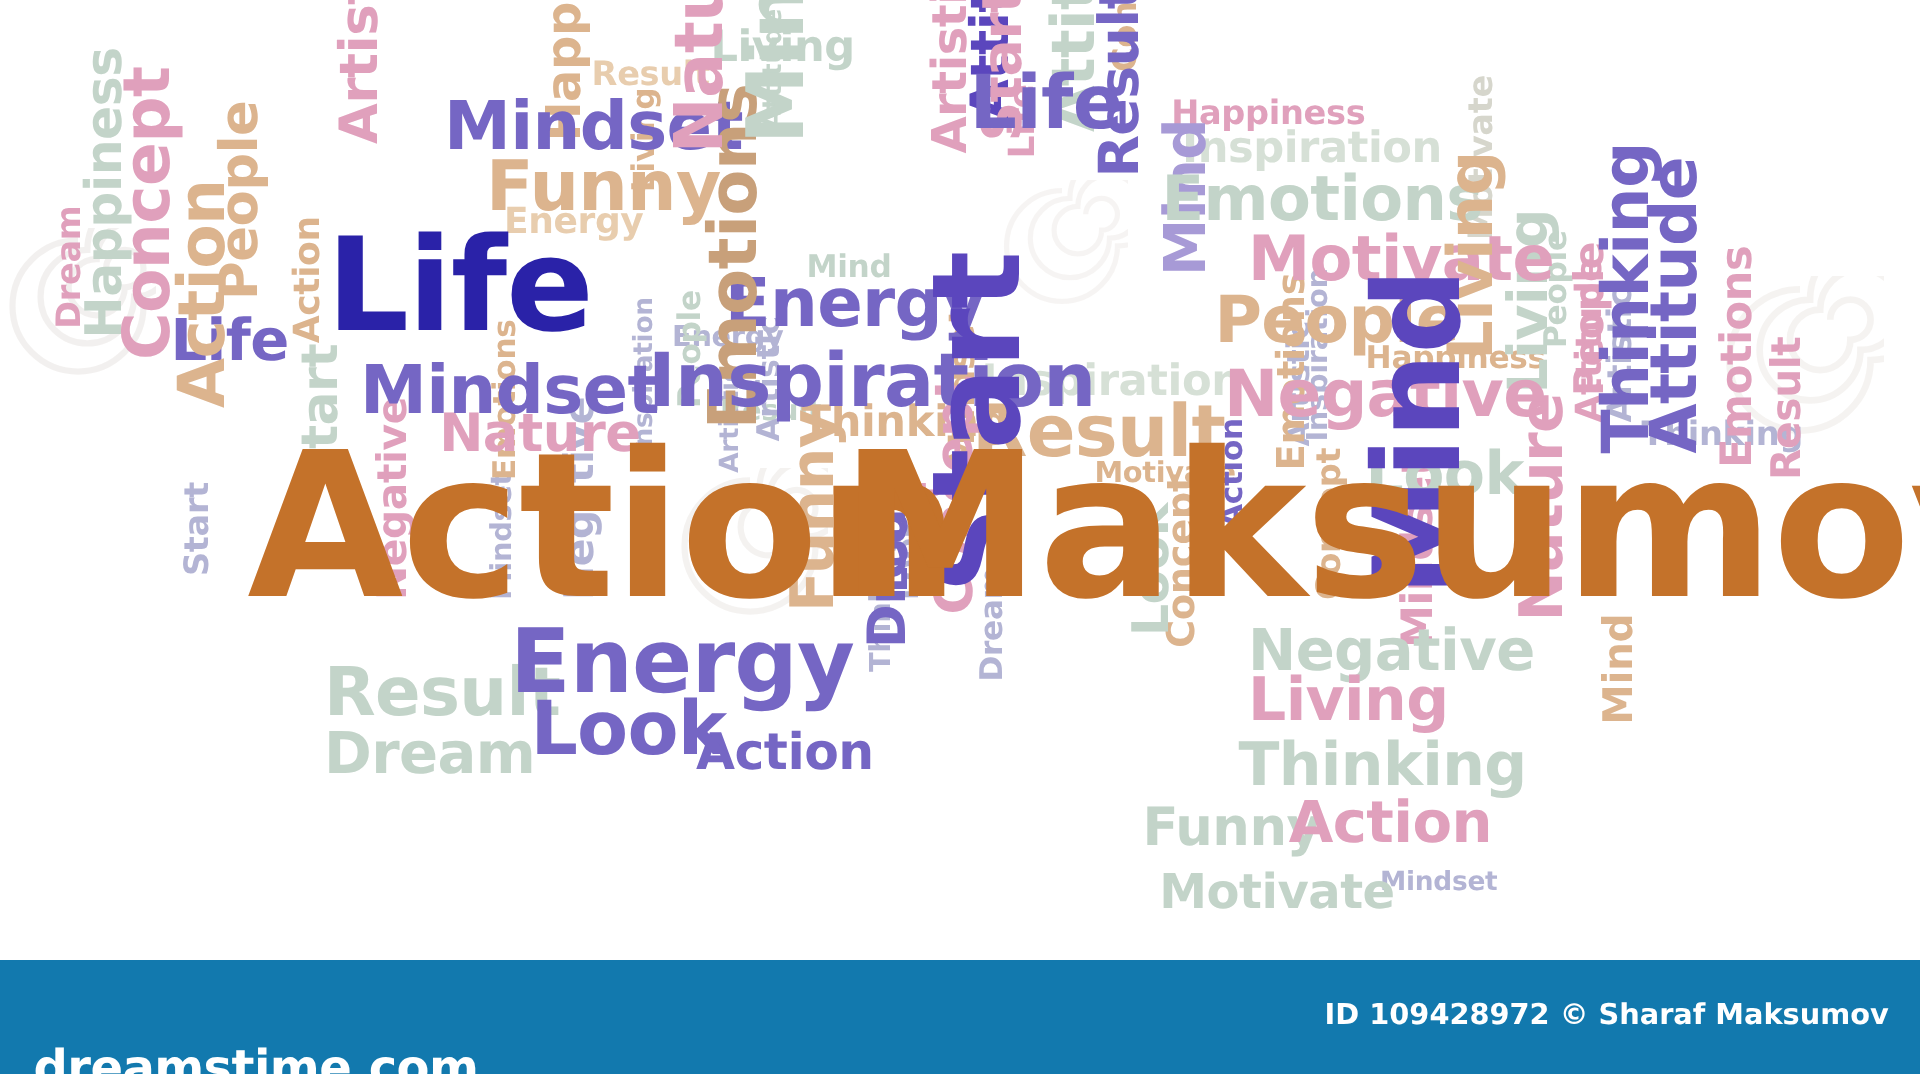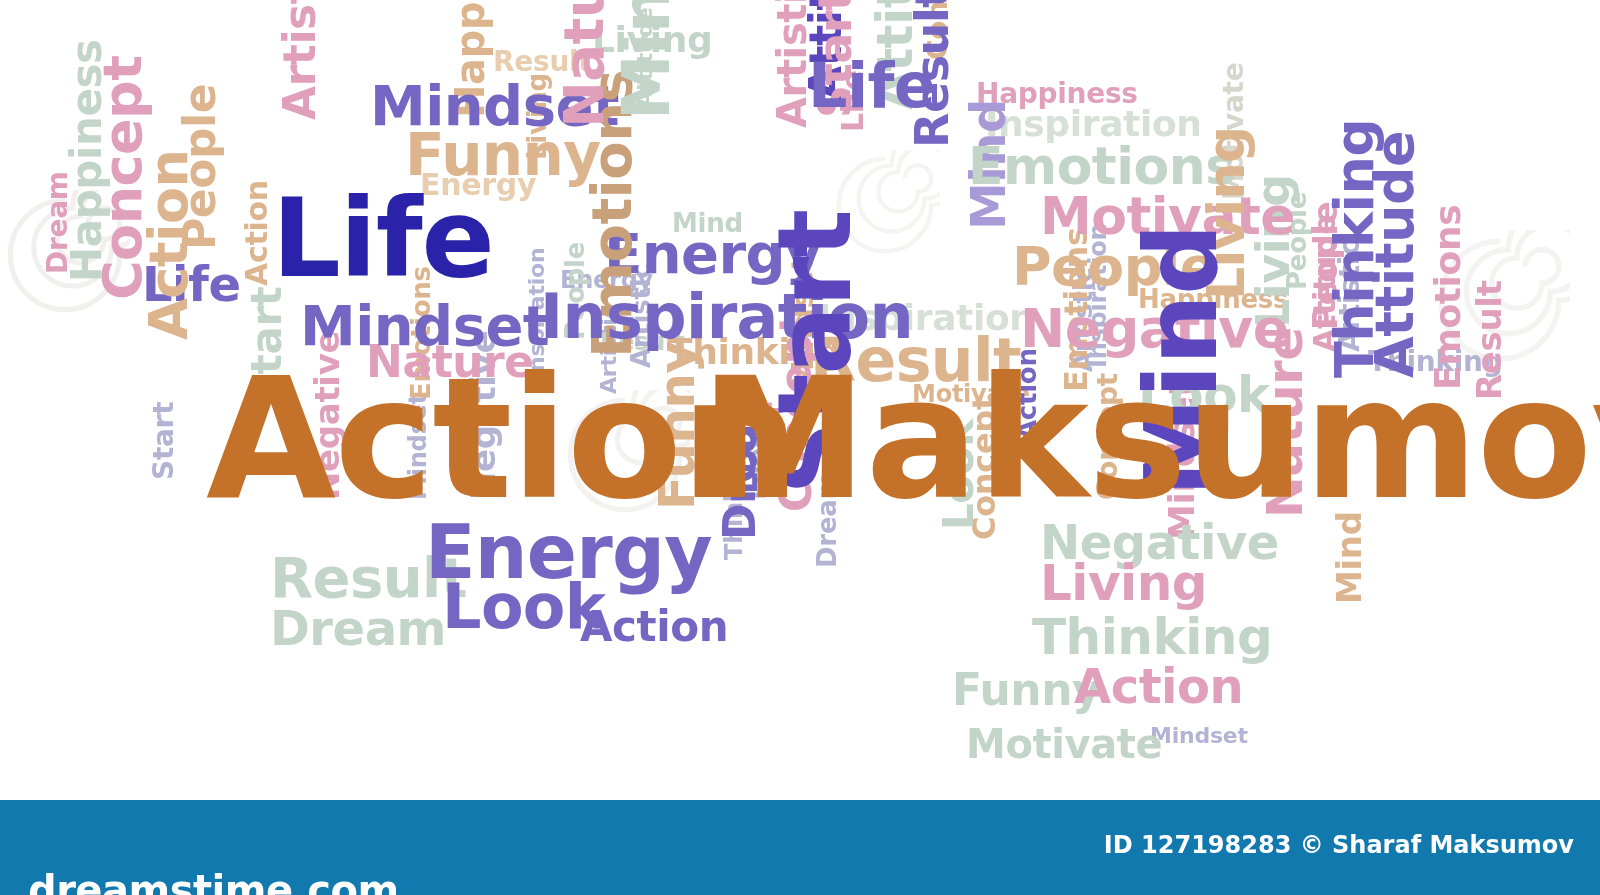--- a/index.html
+++ b/index.html
@@ -180,14 +180,14 @@
       <div class="w" style="left: 420px; top: 170px; font-size: 30px; color: rgb(232, 205, 174); z-index: 30;">Energy</div>
       <div class="w" style="left: 560px; top: 268px; font-size: 24px; color: rgb(179, 180, 212); z-index: 24;">Energy</div>
       <div class="w rot" style="left: 868px; top: 132px; font-size: 30px; color: rgb(224, 160, 188); z-index: 30;">Life</div>
     </div>
 </div>
 
 <div id="footer">
   <div id="dreamstime">
     <span>dreamstime.com</span>
   </div>
-  <div id="credit">ID 127198283 © Sharaf Maksumov</div>
+  <div id="credit">ID 109428972 © Sharaf Maksumov</div>
 </div>
 
 </body></html>

